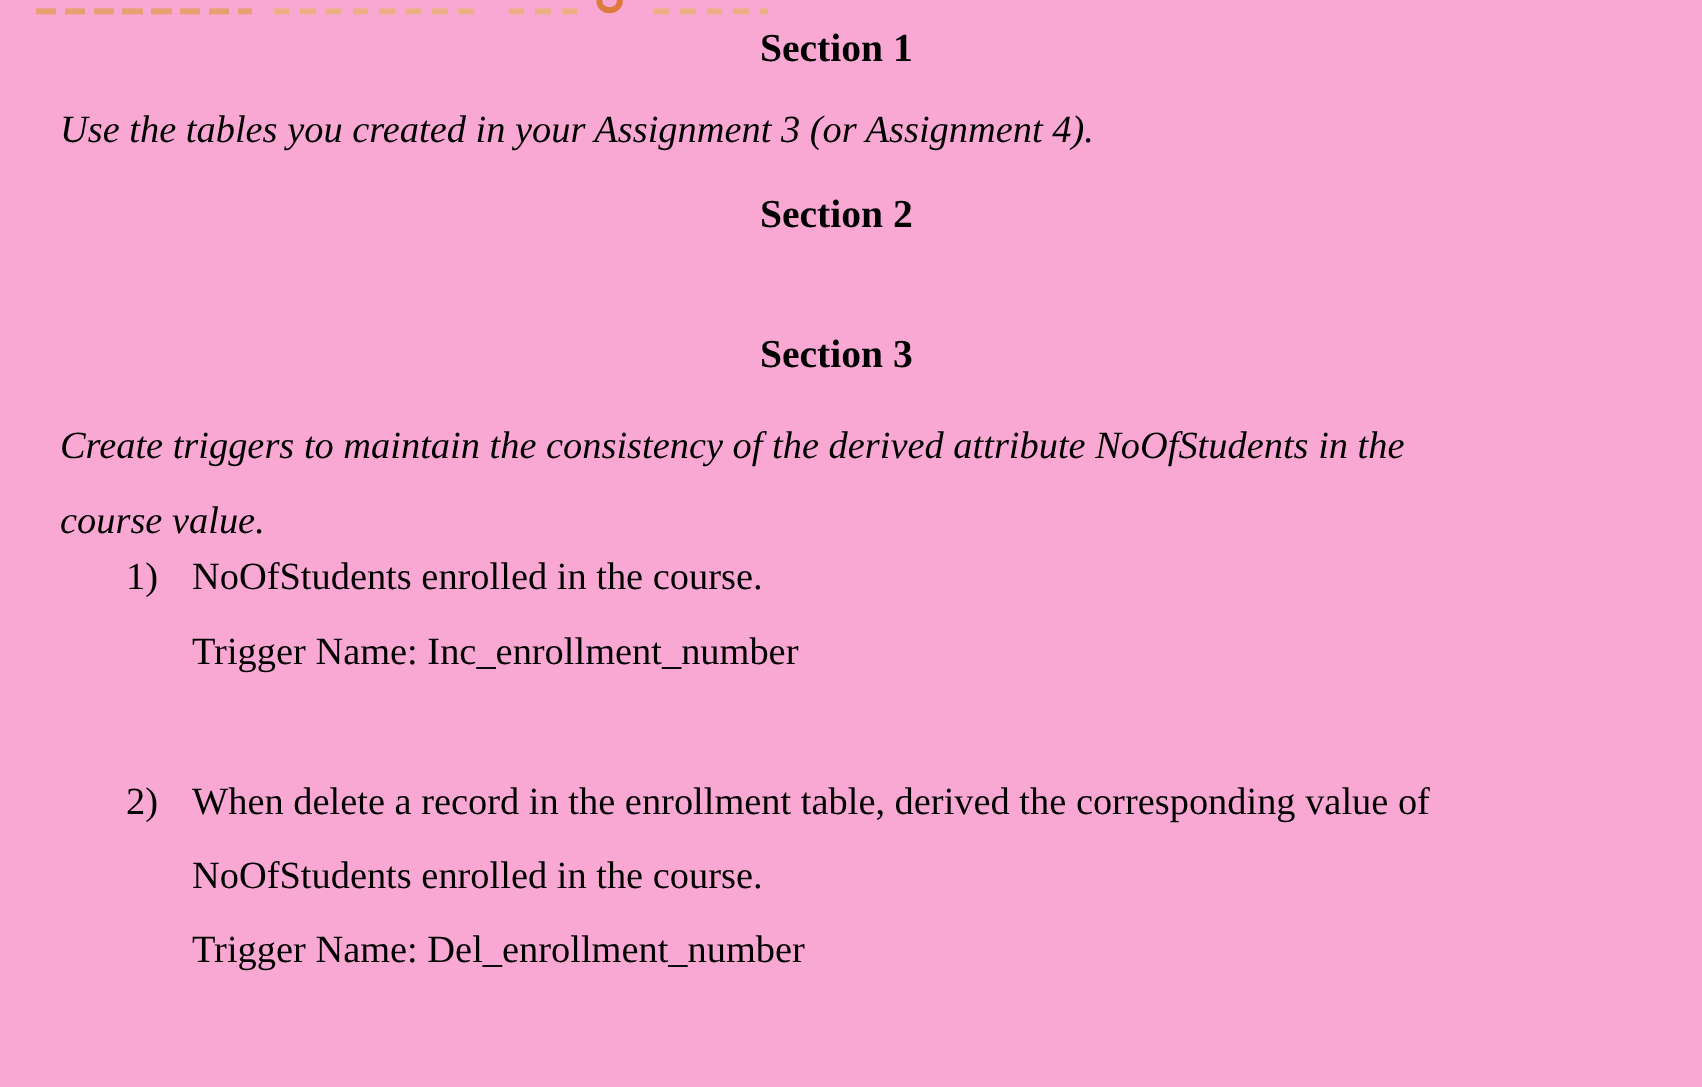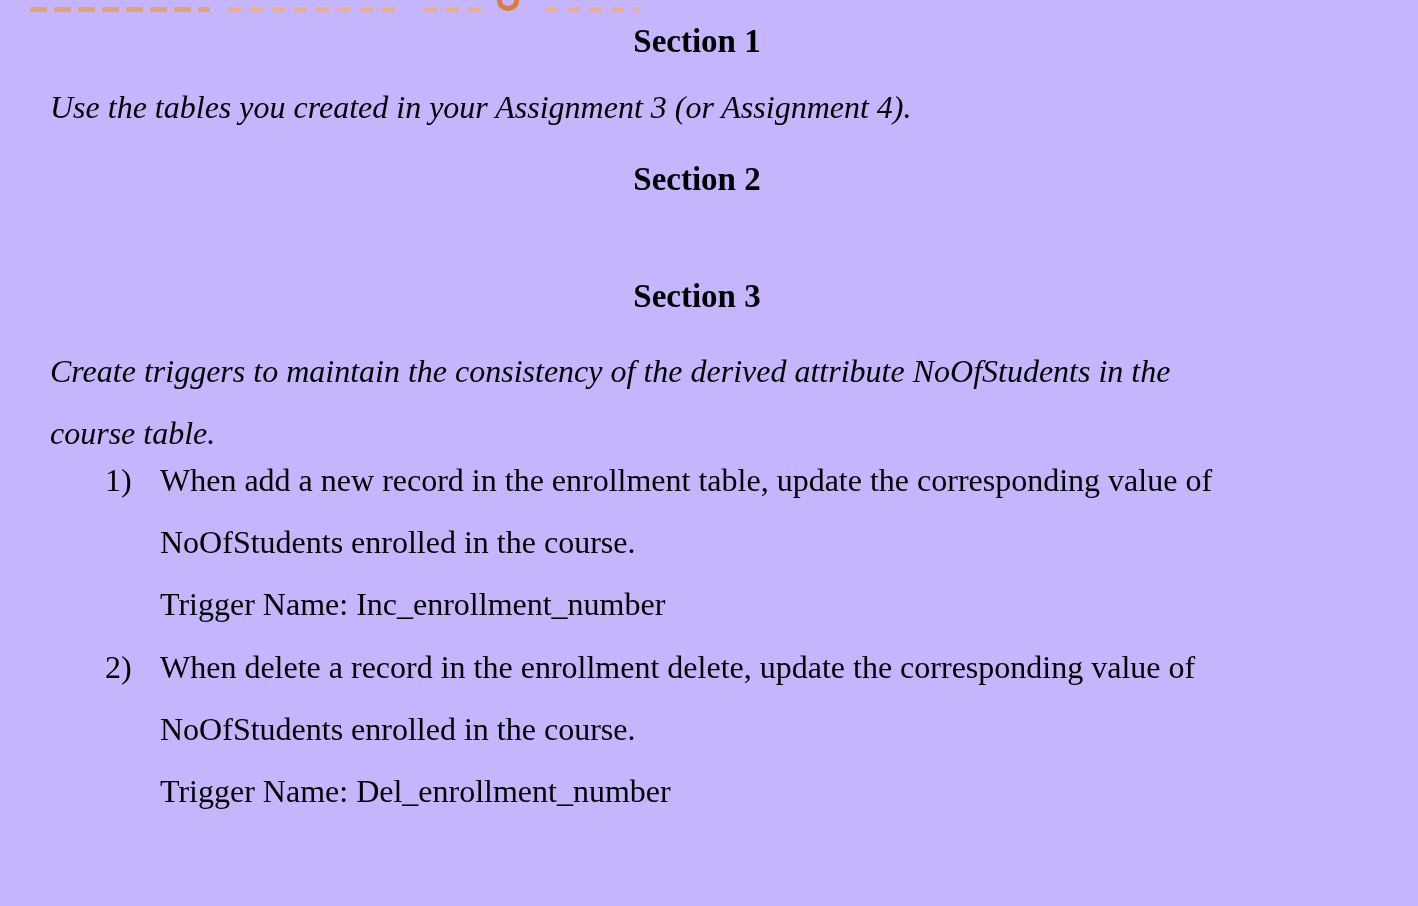--- a/index.html
+++ b/index.html
@@ -4,21 +4,21 @@
 <style>
   html, body {
     margin: 0;
     padding: 0;
     background: #ffffff;
   }
   .page {
     position: relative;
     width: 1418px;
     height: 906px;
-    background: #c4b5fd;
+    background: #f9a8d4;
     overflow: hidden;
     font-family: "Liberation Serif", "DejaVu Serif", serif;
     color: #000000;
     font-size: 32px;
   }
   .column {
     position: absolute;
     left: 50px;
     top: 0;
     width: 1294px;
@@ -105,35 +105,34 @@
       <div class="ln">Use the tables you created in your Assignment 3 (or Assignment 4).</div>
     </div>
 
     <div class="heading" style="top:148px">Section 2</div>
 
 
     <div class="heading" style="top:265px">Section 3</div>
 
     <div class="para" style="top:340px">
       <div class="ln">Create triggers to maintain the consistency of the derived attribute NoOfStudents in the</div>
-      <div class="ln">course table.</div>
+      <div class="ln">course value.</div>
     </div>
 
     <div class="list-item" style="top:449px">
       <span class="num">1)</span>
       <div class="item-lines">
-        <div class="ln">When add a new record in the enrollment table, update the corresponding value of</div>
         <div class="ln">NoOfStudents enrolled in the course.</div>
         <div class="ln">Trigger Name: Inc_enrollment_number</div>
       </div>
     </div>
 
     <div class="list-item" style="top:636px">
       <span class="num">2)</span>
       <div class="item-lines">
-        <div class="ln">When delete a record in the enrollment delete, update the corresponding value of</div>
+        <div class="ln">When delete a record in the enrollment table, derived the corresponding value of</div>
         <div class="ln">NoOfStudents enrolled in the course.</div>
         <div class="ln">Trigger Name: Del_enrollment_number</div>
       </div>
     </div>
 
   </div>
 </div>
 
 </body></html>

